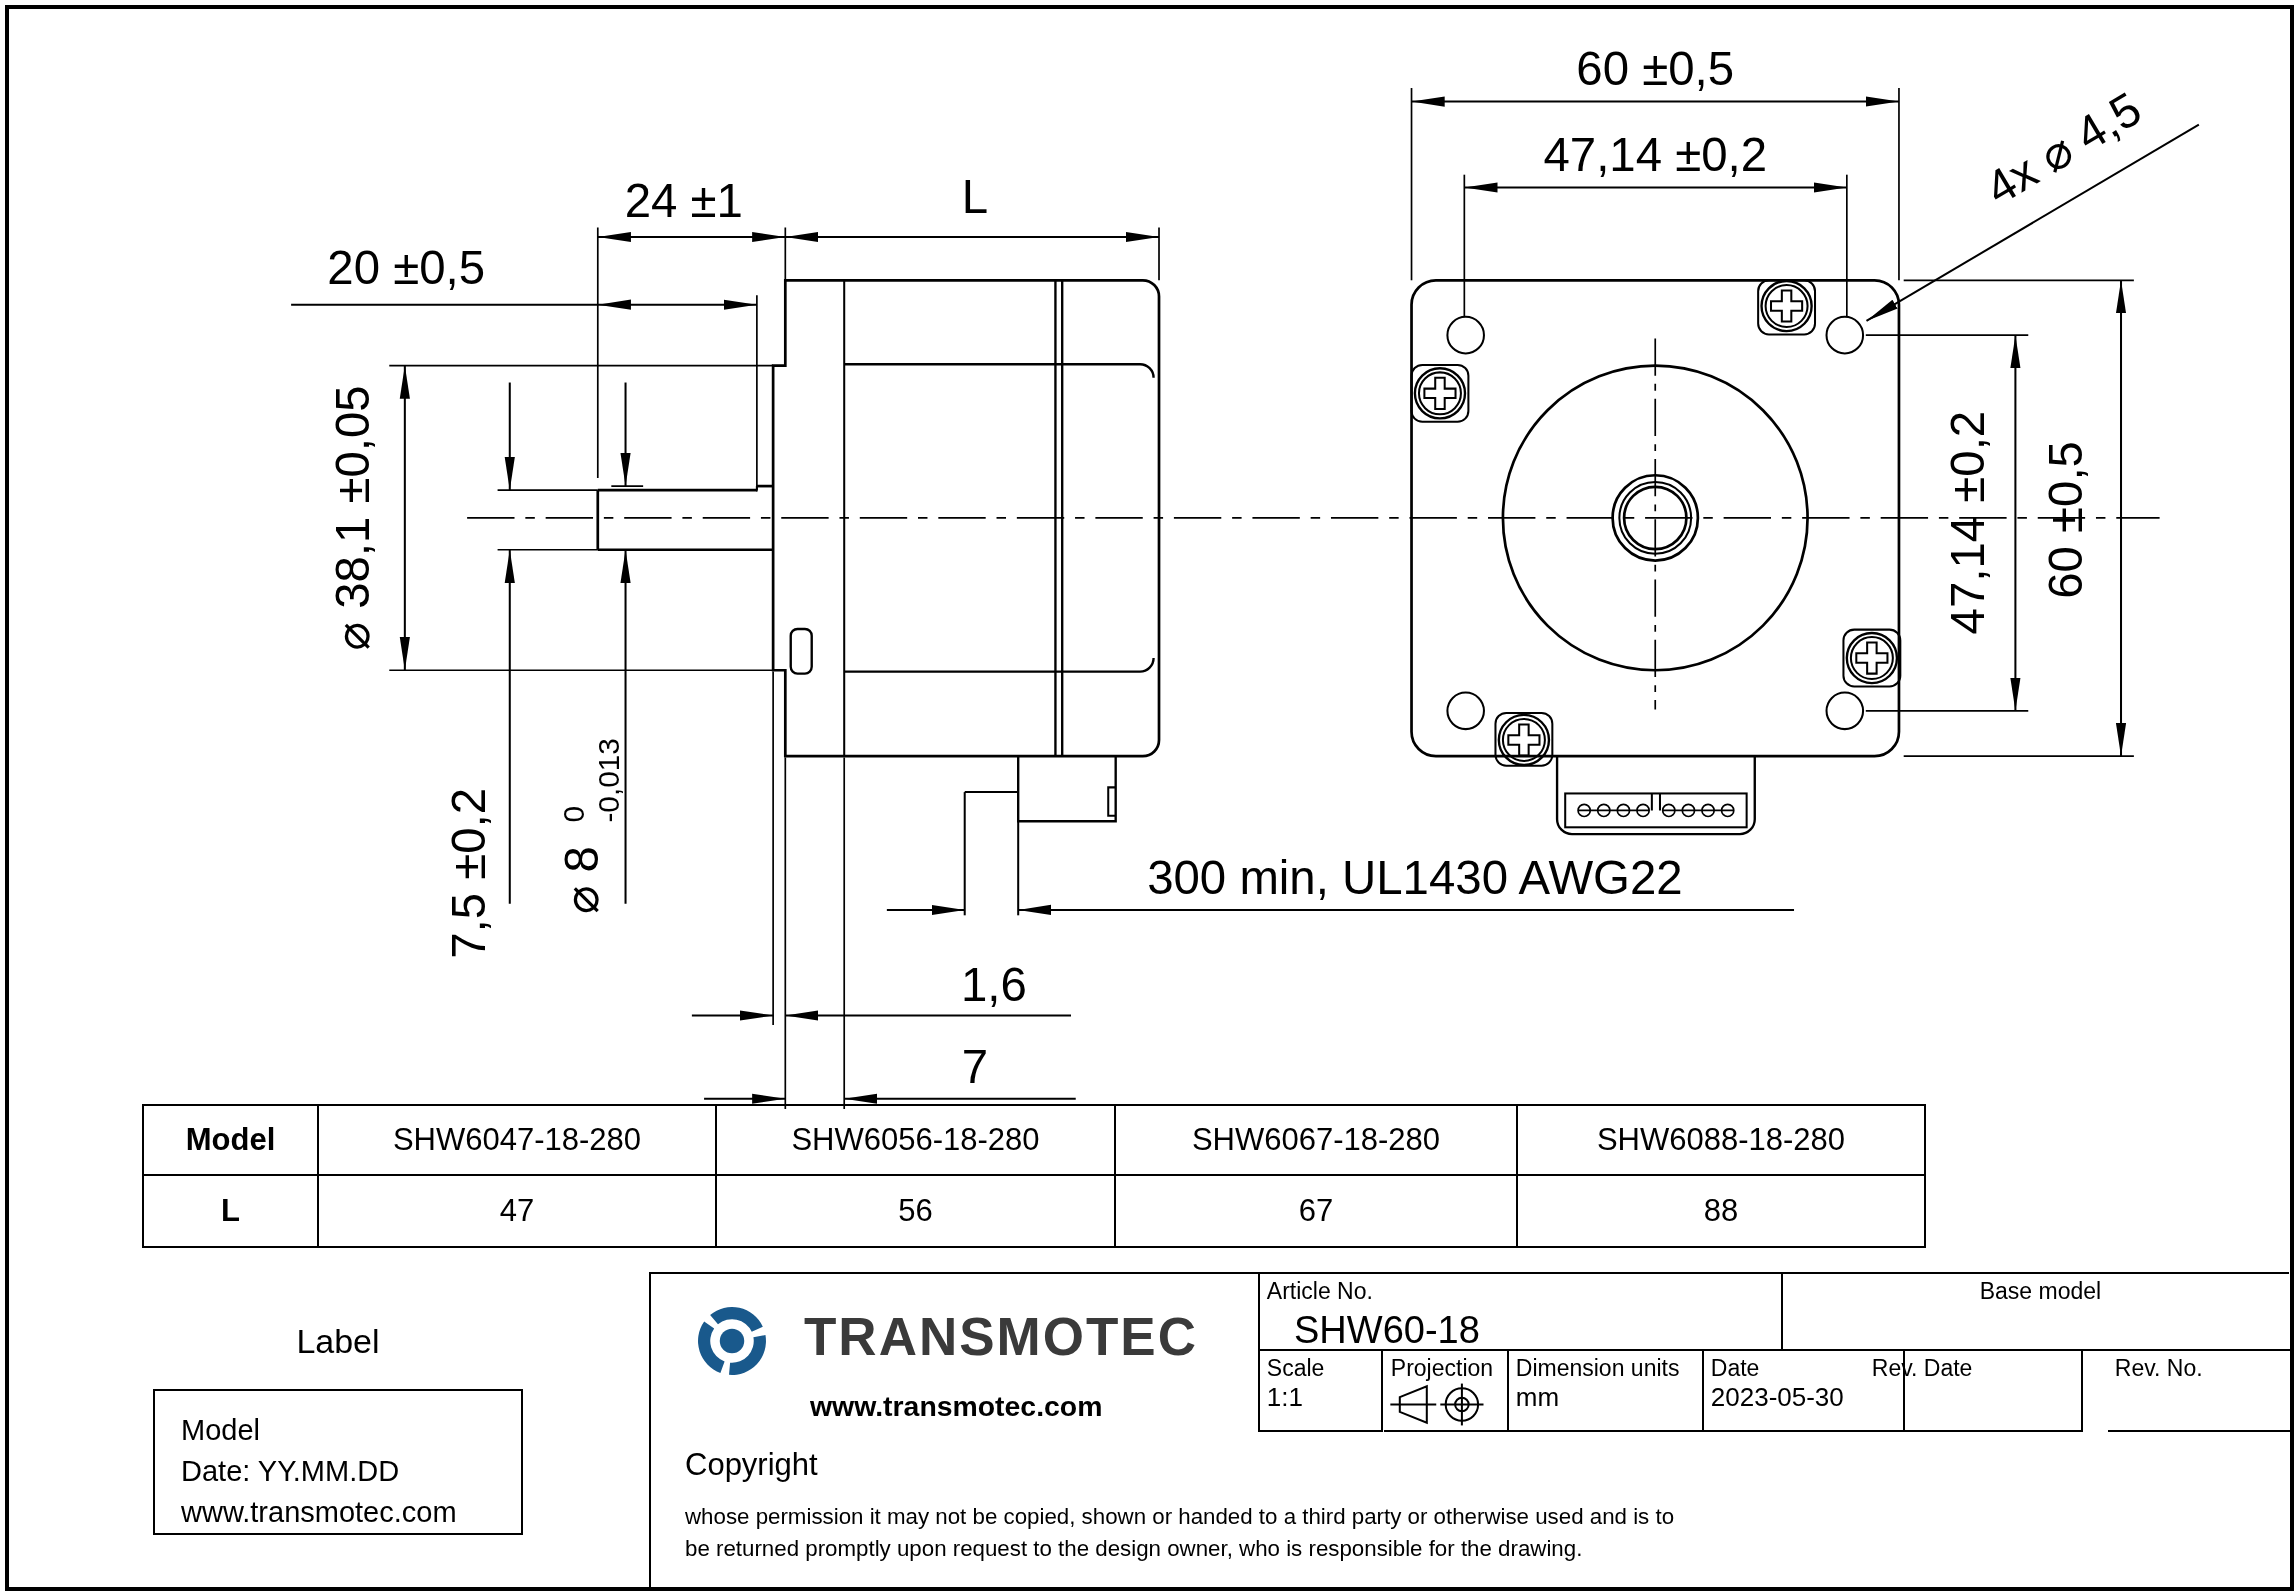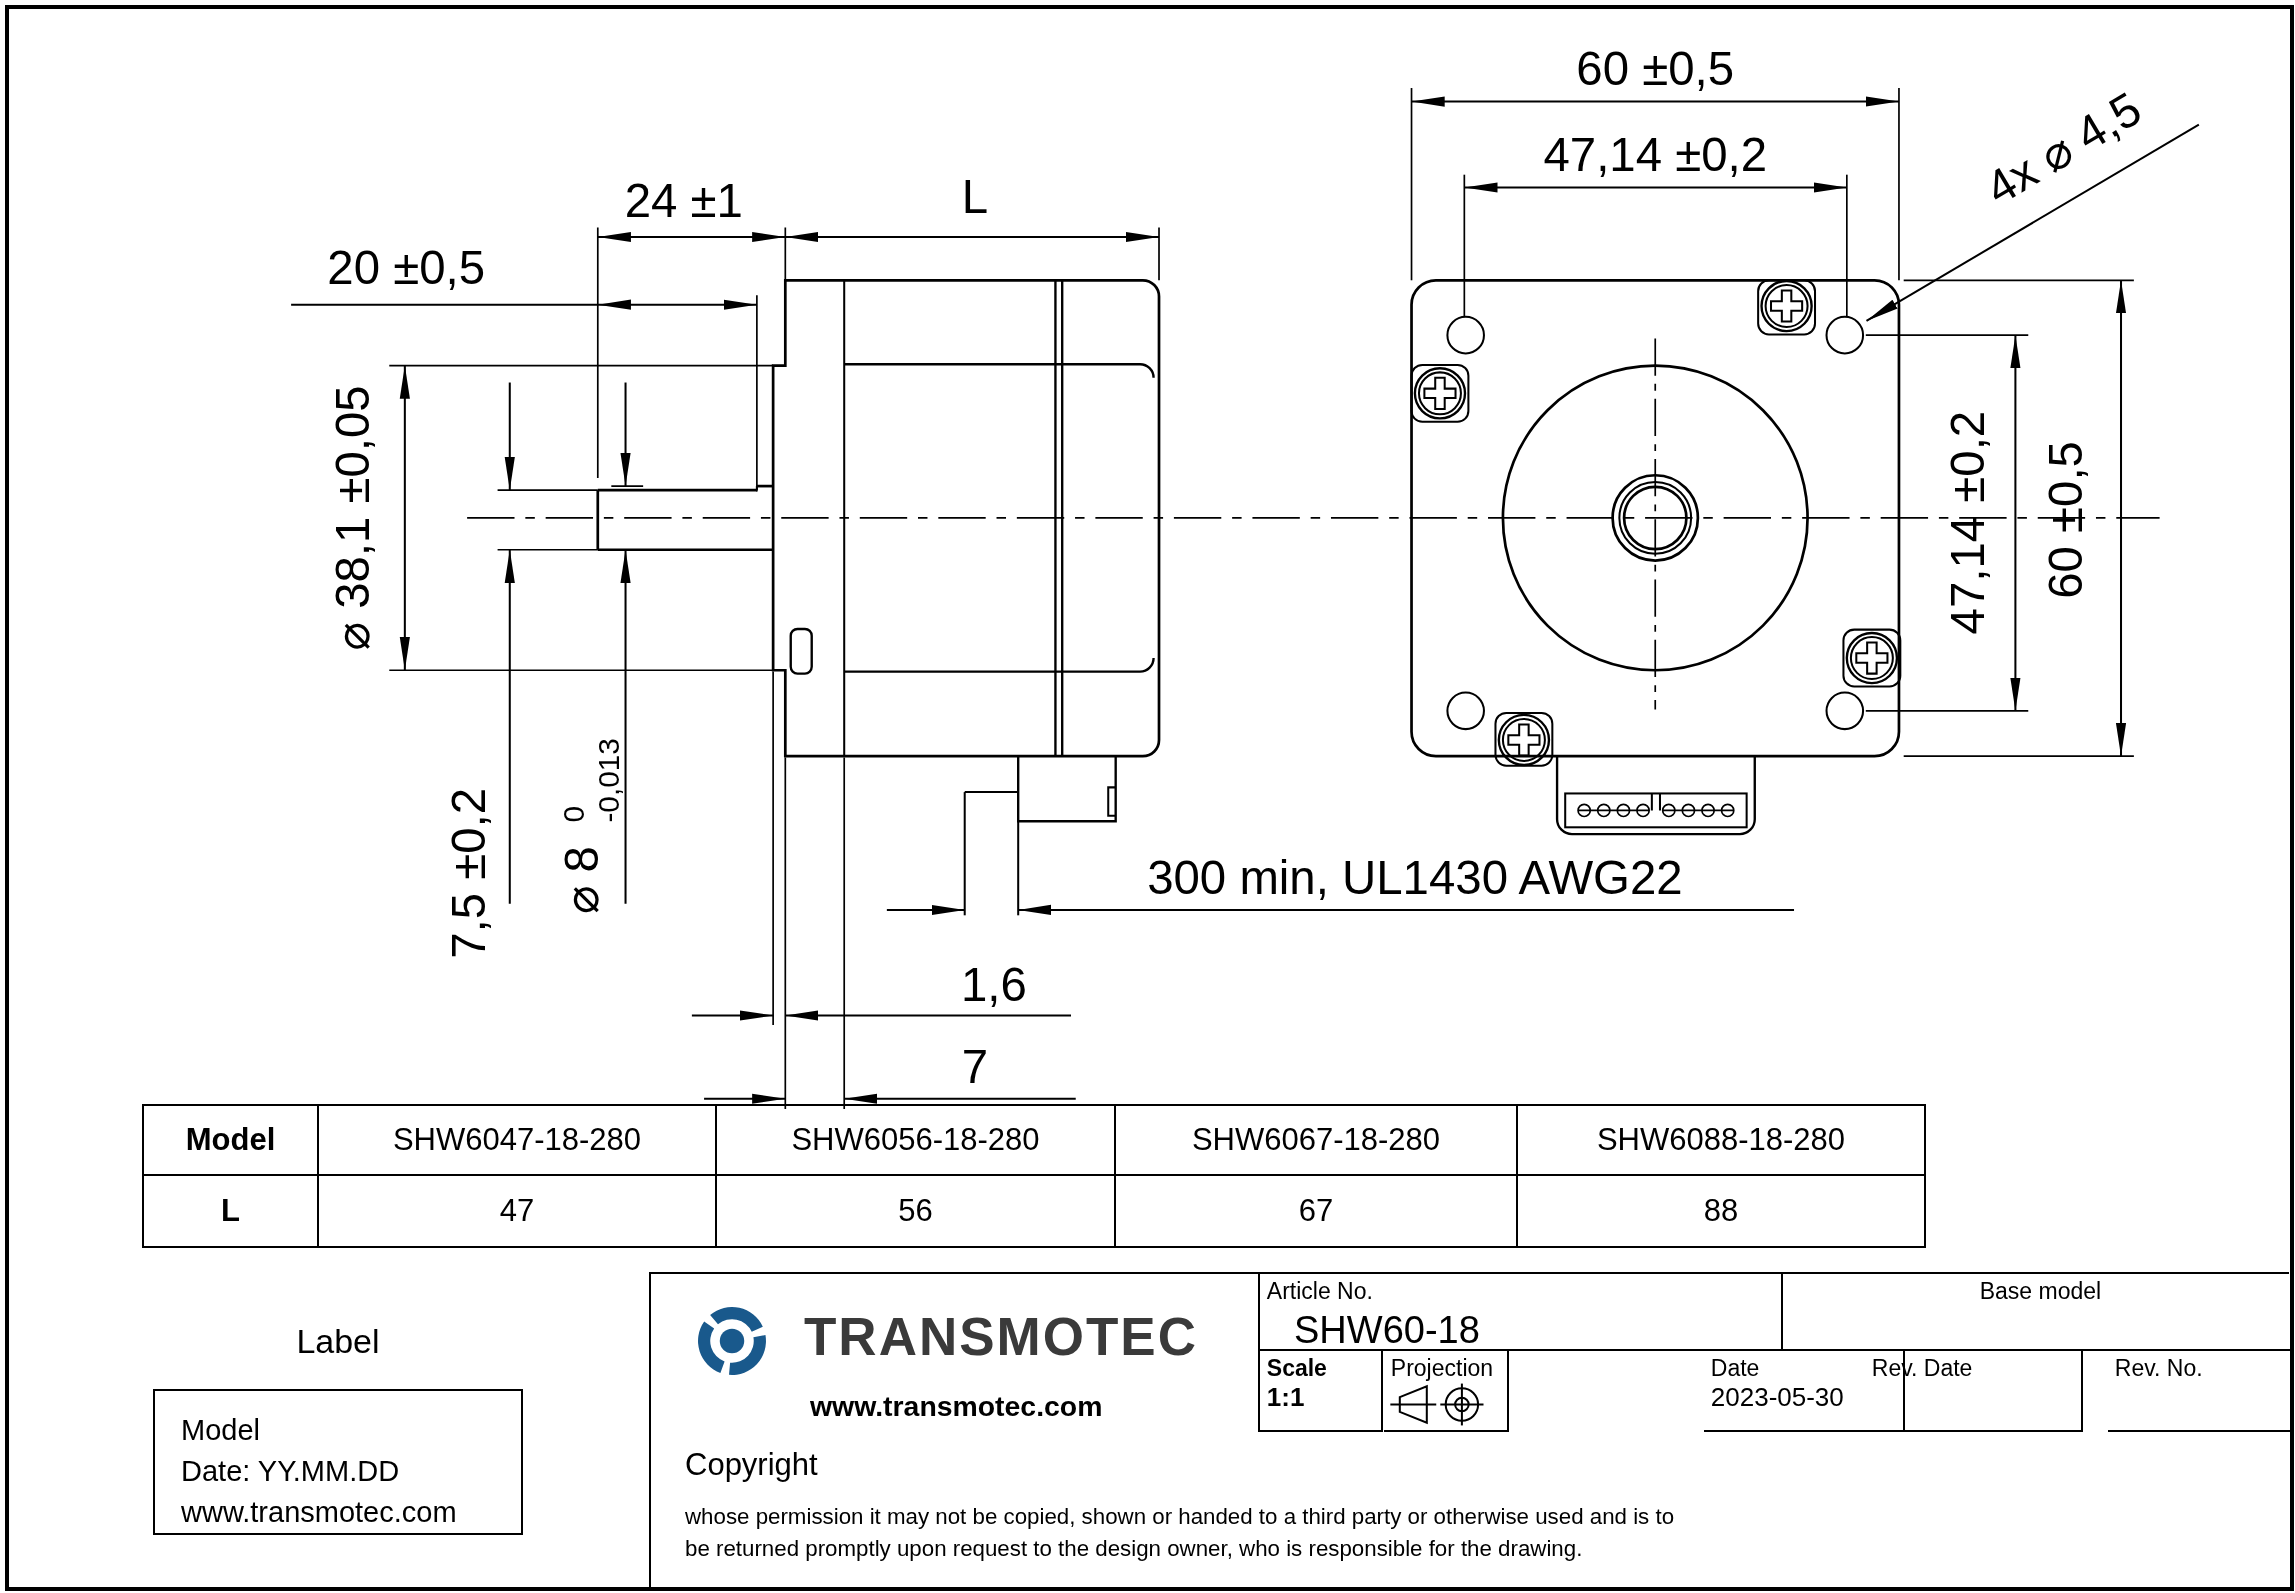--- a/index.html
+++ b/index.html
@@ -30,21 +30,21 @@
   .tb-label{font-size:23px;padding:4.1px 0 0 6.8px;}
   .tb-value{font-size:26px;padding:0 0 0 6.8px;}
   #logo-cell{left:0;top:0;width:609px;height:158px;border-right:2.7px solid #000;}
   #brand-row{position:absolute;left:30px;top:20.3px;width:555px;height:81px;}
   #brand-word{position:absolute;left:123px;top:12.2px;font-size:53px;font-weight:bold;color:#3a3a3a;letter-spacing:2px;}
   #brand-site{position:absolute;left:129px;top:96px;font-size:28.4px;font-weight:bold;color:#000;}
   #article-cell{left:609px;top:0;width:523px;height:77px;border-right:2.7px solid #000;border-bottom:2.7px solid #000;}
   #article-cell .tb-value{font-size:38px;margin-top:4.1px;padding-left:34px;}
   #base-cell{left:1132px;top:0;width:508px;height:77px;border-bottom:2.7px solid #000;text-align:center;}
   .r2c{top:77px;height:81px;border-bottom:2.7px solid #000;border-right:2px solid #000;}
-  #scale-cell{left:609px;width:123px;font-weight:bold;}
+  #scale-cell{left:609px;width:123px;}
   #proj-cell{left:733px;width:125px;}
   #units-cell{left:858px;width:195px;}
   #date-cell{left:1053px;width:201px;}
   #revdate-cell{left:1214px;width:218px;}
   #revno-cell{left:1457px;width:183px;border-right:none;}
   #copyright{position:absolute;left:34px;top:173px;width:1557px;}
   #copyright-heading{font-size:31px;margin-bottom:17.6px;}
   #copyright .cl{font-size:22.3px;line-height:32px;}
 </style>
 </head>
@@ -267,20 +267,24 @@
         <g stroke="#000" fill="none" stroke-width="3">
           <path d="M16,22 L16,44 L56,60 L56,6 Z"></path>
           <line x1="2" y1="33" x2="70" y2="33"></line>
           <circle cx="108" cy="33" r="24"></circle>
           <circle cx="108" cy="33" r="10"></circle>
           <line x1="76" y1="33" x2="140" y2="33"></line>
           <line x1="108" y1="2" x2="108" y2="64"></line>
         </g>
       </svg>
     </div>
+    <div id="units-cell" class="tb-cell r2c">
+      <div class="tb-label">Dimension units</div>
+      <div class="tb-value">mm</div>
+    </div>
     <div id="date-cell" class="tb-cell r2c">
       <div class="tb-label">Date</div>
       <div class="tb-value">2023-05-30</div>
     </div>
     <div id="revdate-cell" class="tb-cell r2c">
       <div class="tb-label">Rev. Date</div>
     </div>
     <div id="revno-cell" class="tb-cell r2c">
       <div class="tb-label">Rev. No.</div>
     </div>

